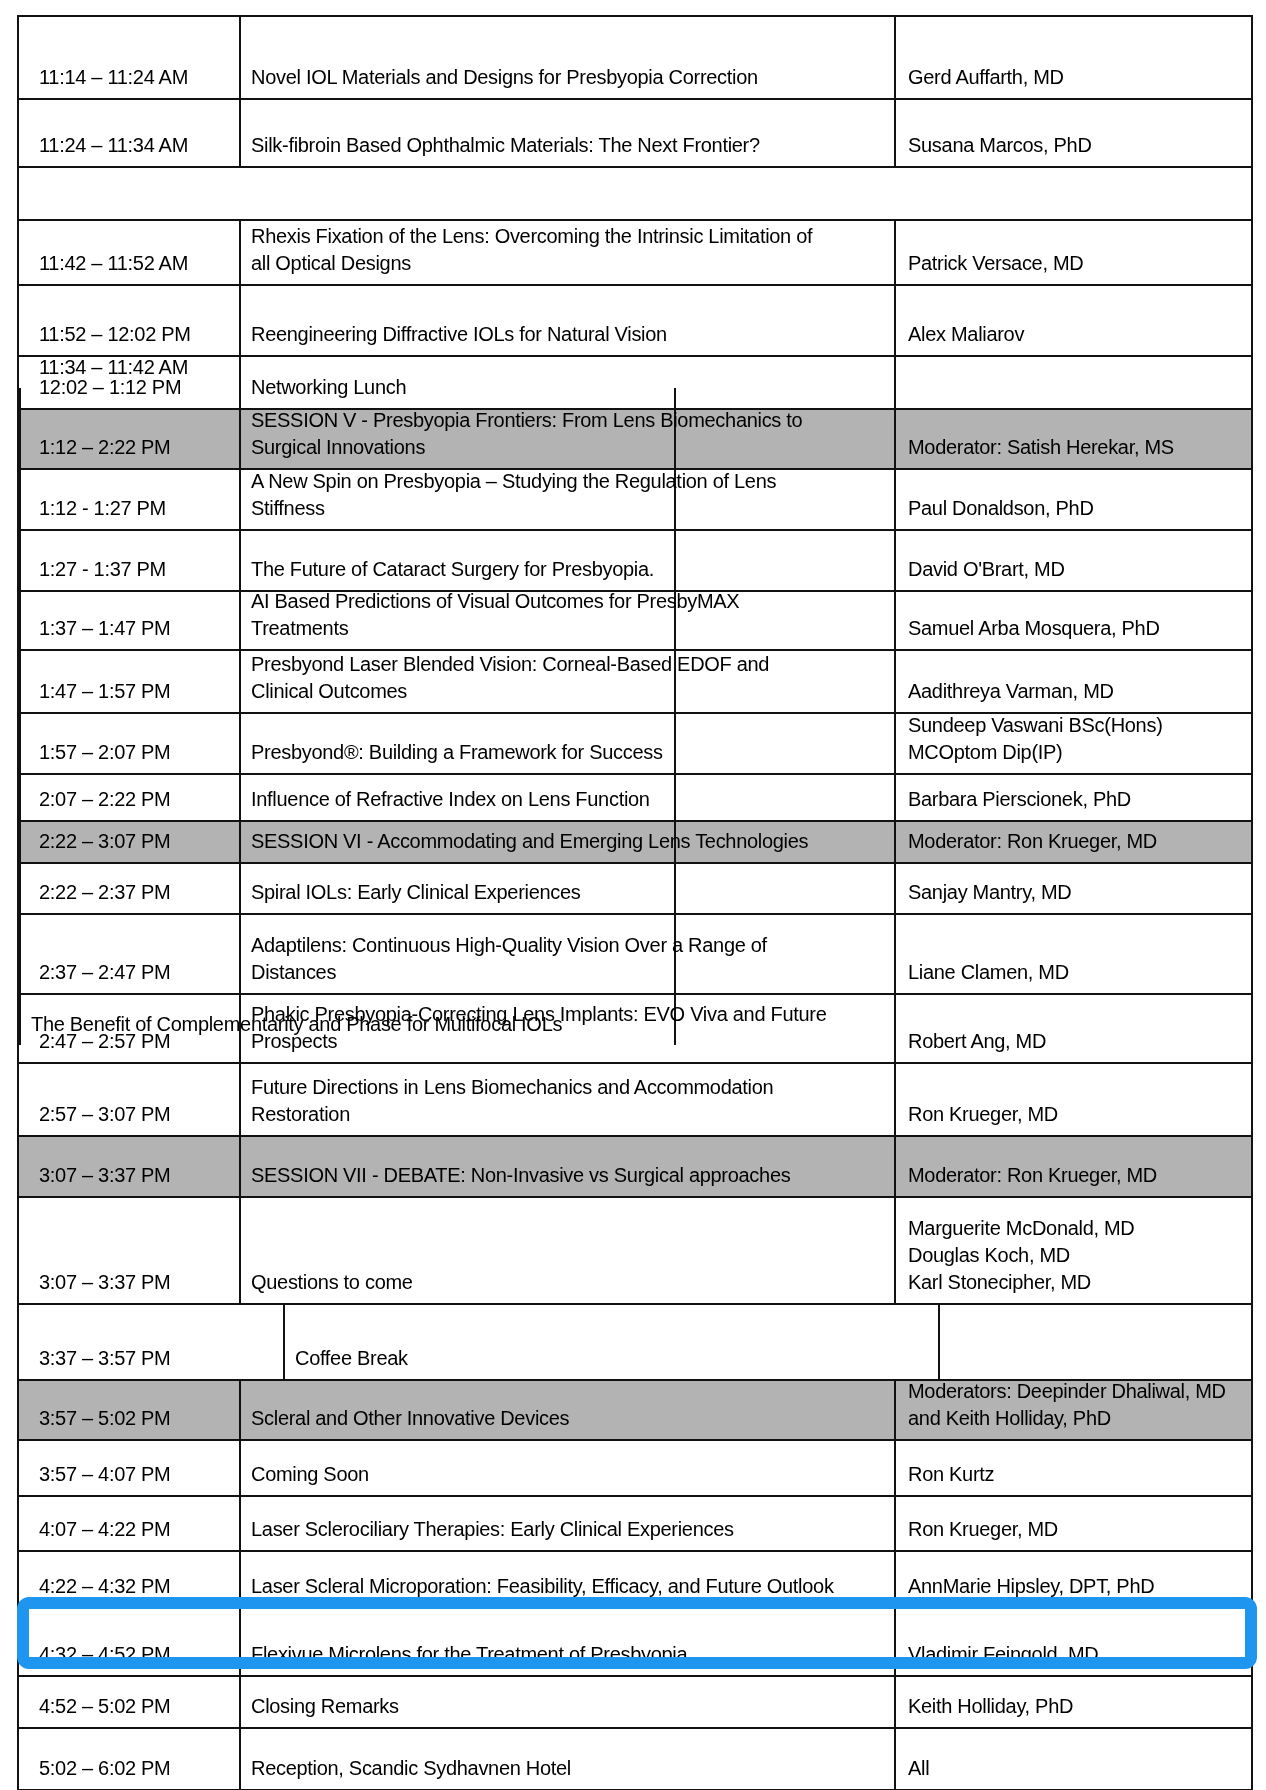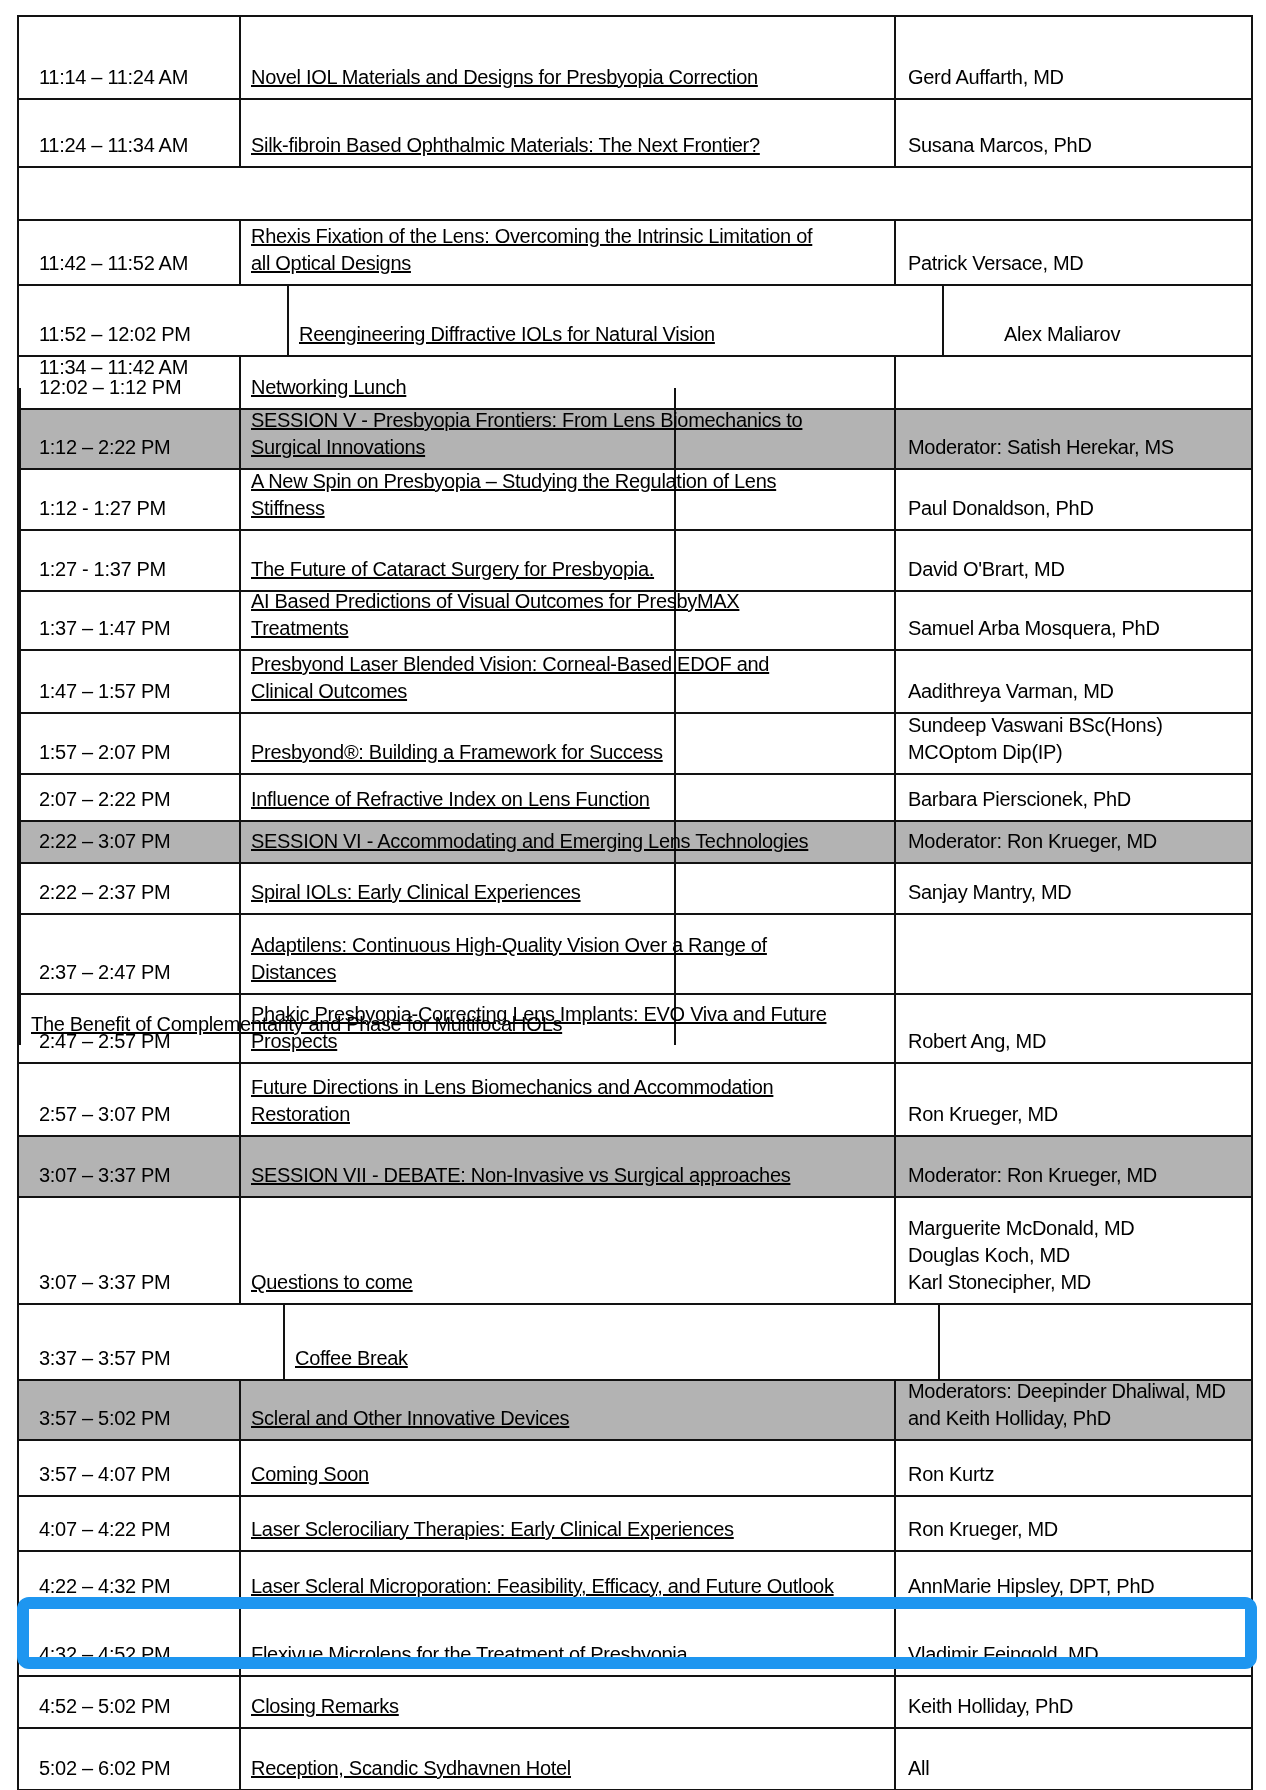--- a/index.html
+++ b/index.html
@@ -47,21 +47,20 @@
     padding-left: 20px;
     padding-right: 4px;
   }
   .cell.title {
     width: 657px;
     flex: 0 0 657px;
     border-left: 2px solid #121212;
     border-right: 2px solid #121212;
     padding-left: 10px;
     padding-right: 4px;
-    text-decoration: underline;
   }
   .cell.speaker {
     flex: 1 1 auto;
     padding-left: 12px;
     padding-right: 4px;
   }
   #highlight-box {
     position: absolute;
     border: 12px solid #1e96f0;
     border-radius: 12px;
@@ -94,21 +93,21 @@
     <div class="cell speaker">Fannie Castignoles, PhD</div>
   </div>
 
   <div class="row" style="height: 65px;">
     <div class="cell time">11:42 – 11:52 AM</div>
     <div class="cell title">Rhexis Fixation of the Lens: Overcoming the Intrinsic Limitation of
 all Optical Designs</div>
     <div class="cell speaker">Patrick Versace, MD</div>
   </div>
 
-  <div class="row" style="height: 71px; gap: 48px;">
+  <div class="row" style="height: 71px;">
     <div class="cell time">11:52 – 12:02 PM</div>
     <div class="cell title">Reengineering Diffractive IOLs for Natural Vision</div>
     <div class="cell speaker">Alex Maliarov</div>
   </div>
 
   <div class="row" style="height: 53px;">
     <div class="cell time">12:02 – 1:12 PM</div>
     <div class="cell title">Networking Lunch</div>
     <div class="cell speaker"></div>
   </div>
@@ -169,20 +168,21 @@
   <div class="row" style="height: 51px;">
     <div class="cell time">2:22 – 2:37 PM</div>
     <div class="cell title">Spiral IOLs: Early Clinical Experiences</div>
     <div class="cell speaker">Sanjay Mantry, MD</div>
   </div>
 
   <div class="row" style="height: 80px;">
     <div class="cell time">2:37 – 2:47 PM</div>
     <div class="cell title">Adaptilens: Continuous High-Quality Vision Over a Range of
 Distances</div>
+    <div class="cell speaker">Liane Clamen, MD</div>
   </div>
 
   <div class="row" style="height: 69px;">
     <div class="cell time">2:47 – 2:57 PM</div>
     <div class="cell title">Phakic Presbyopia-Correcting Lens Implants: EVO Viva and Future
 Prospects</div>
     <div class="cell speaker">Robert Ang, MD</div>
   </div>
 
   <div class="row" style="height: 73px;">

